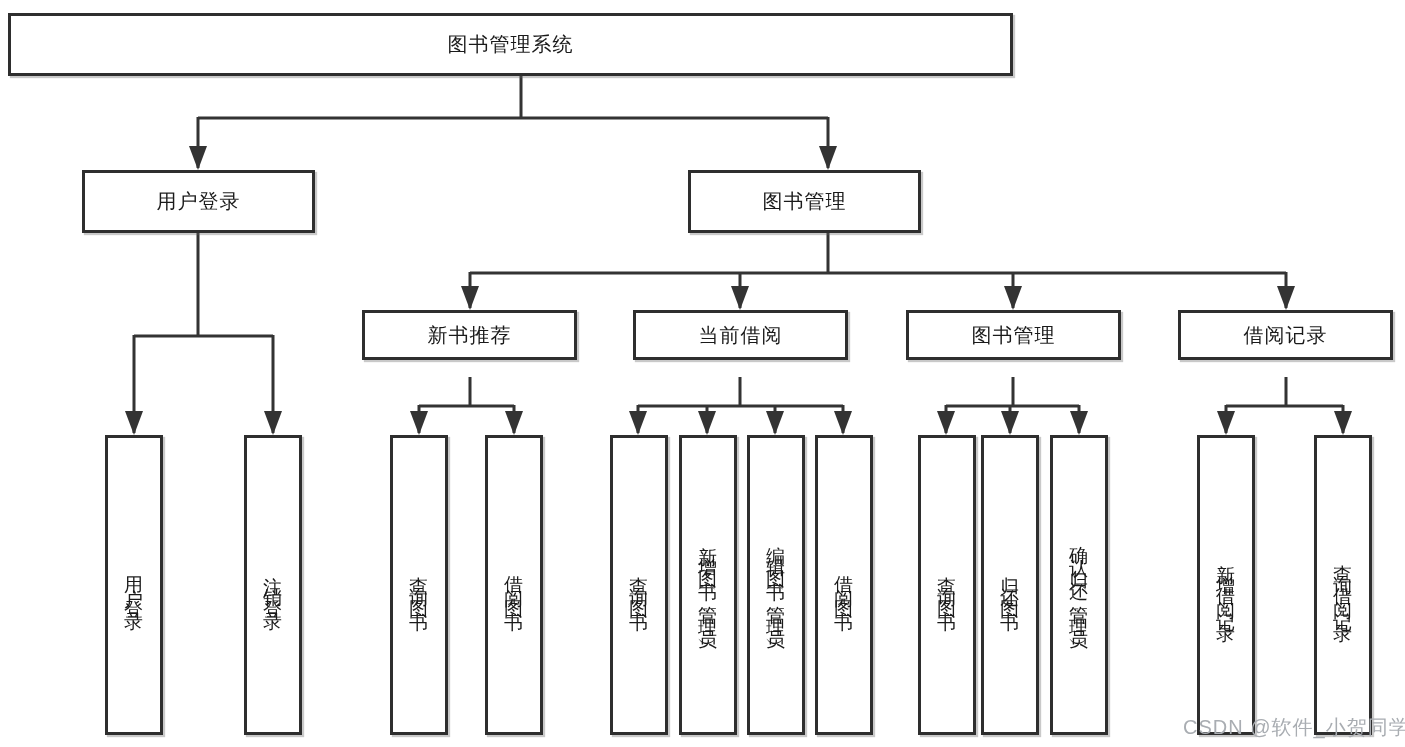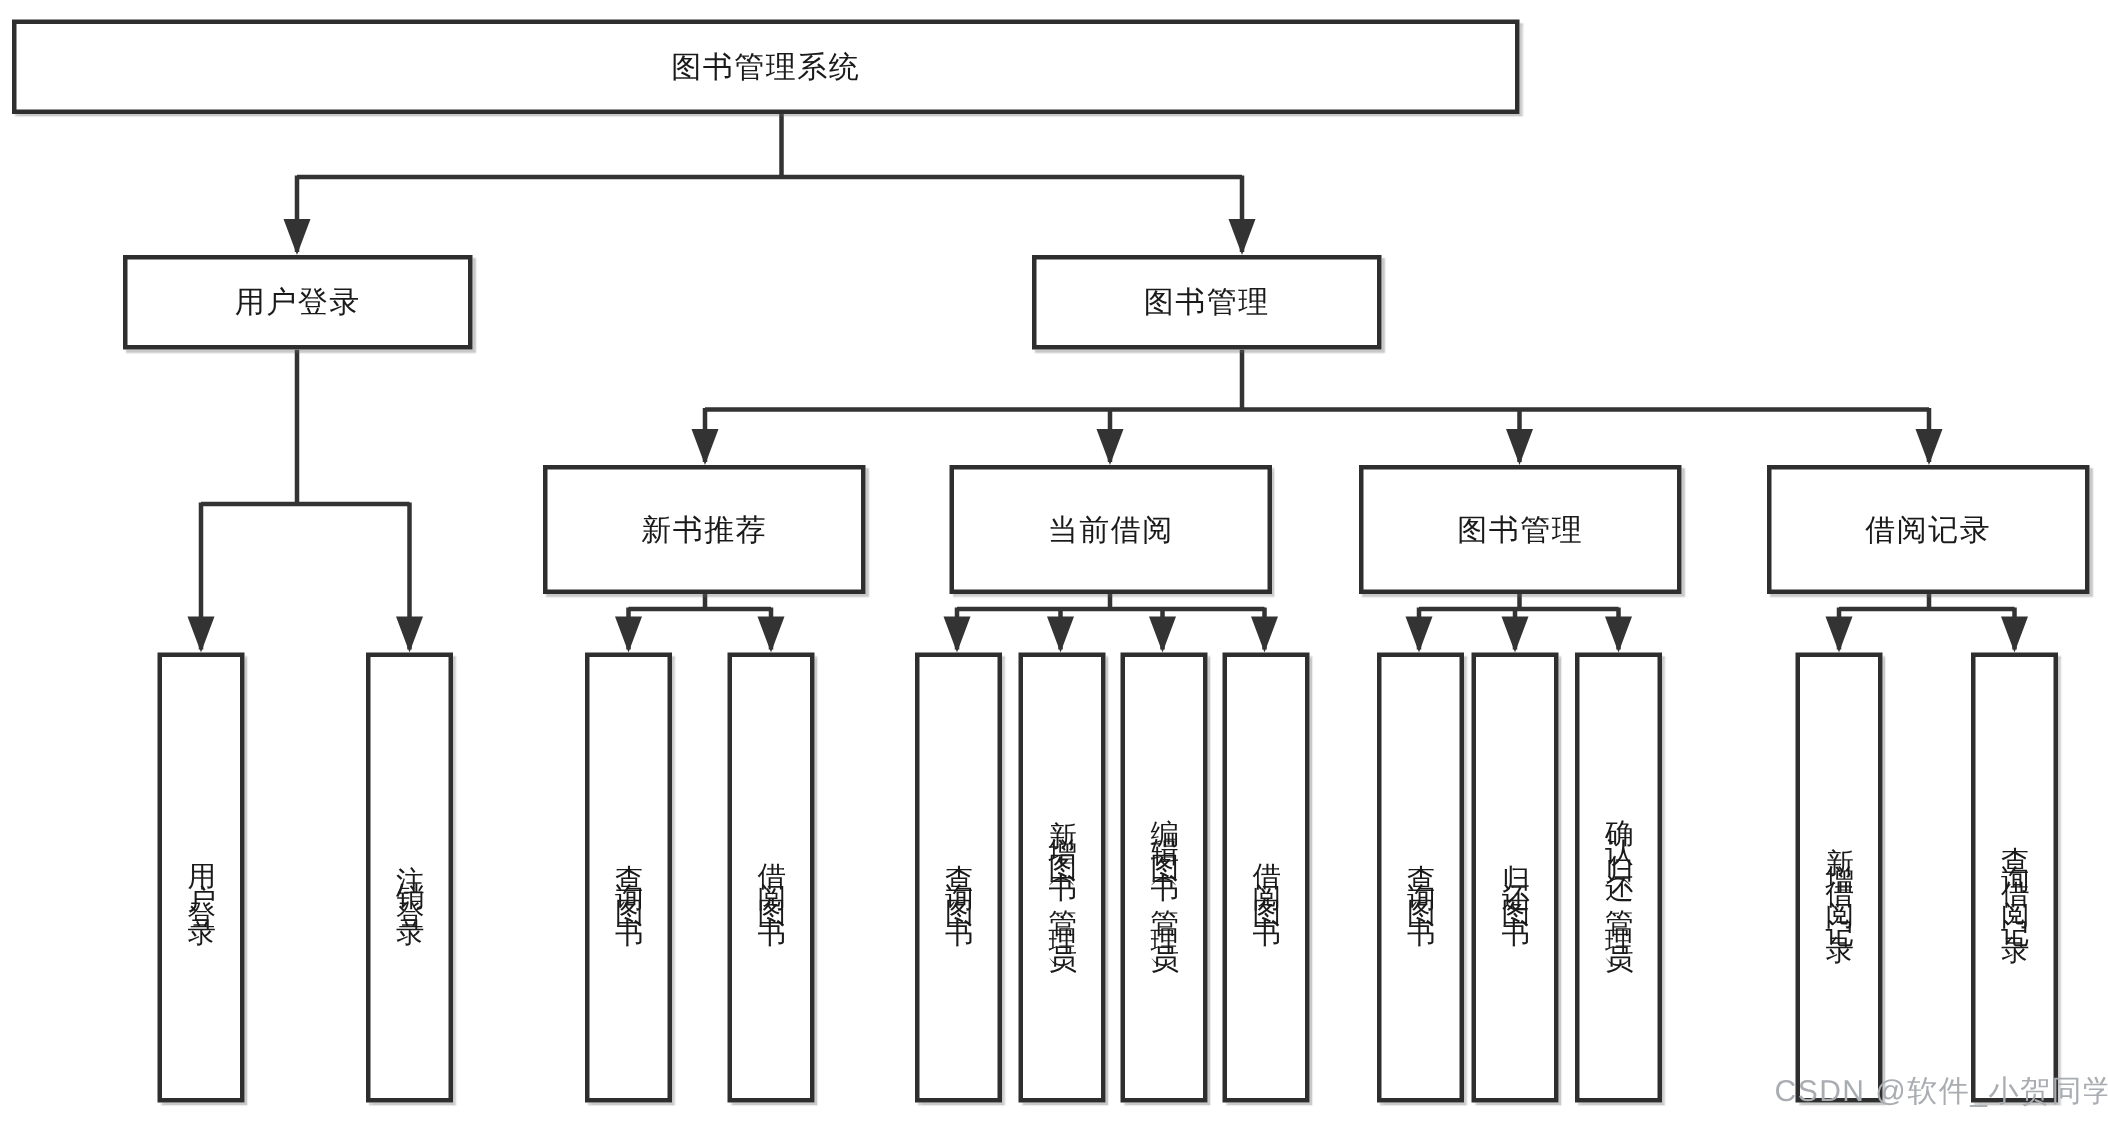--- a/index.html
+++ b/index.html
@@ -31,21 +31,21 @@
     display: flex;
     align-items: center;
     justify-content: center;
   }
   .hbox {
     font-size: 20px;
     letter-spacing: 1px;
   }
   .root  { left: 8px;  top: 13px;  width: 1005px; height: 63px; }
   .lvl1  { top: 170px; width: 233px; height: 63px; }
-  .lvl2  { top: 310px; width: 215px; height: 86px; }
+  .lvl2  { top: 310px; width: 215px; height: 50px; }
   .leaf {
     top: 435px;
     width: 58px;
     height: 300px;
     writing-mode: vertical-rl;
     text-orientation: mixed;
     font-size: 19px;
     letter-spacing: 12px;
     line-height: 1;
   }

